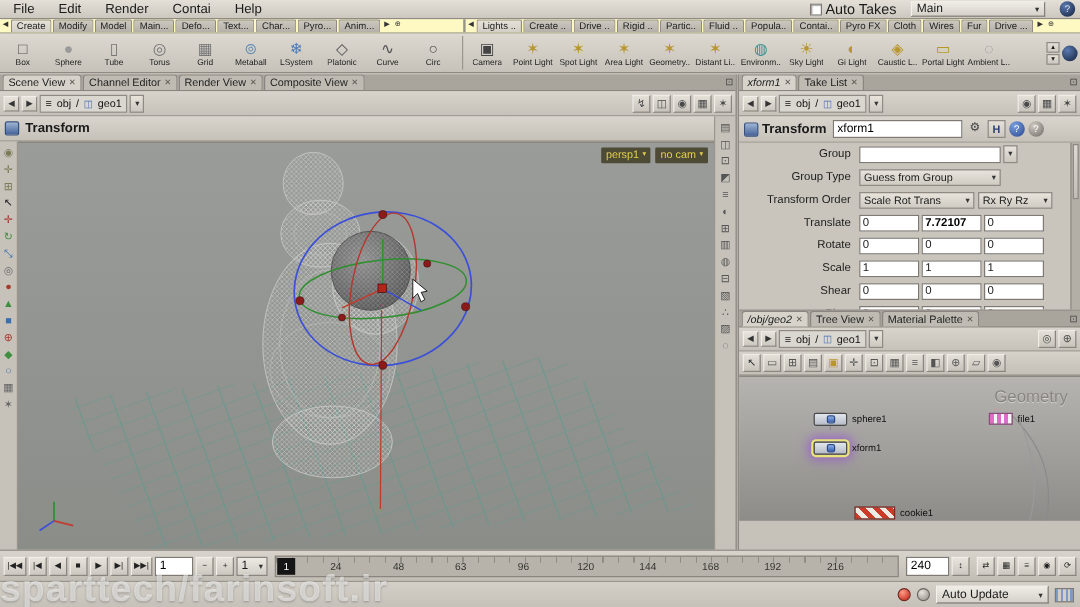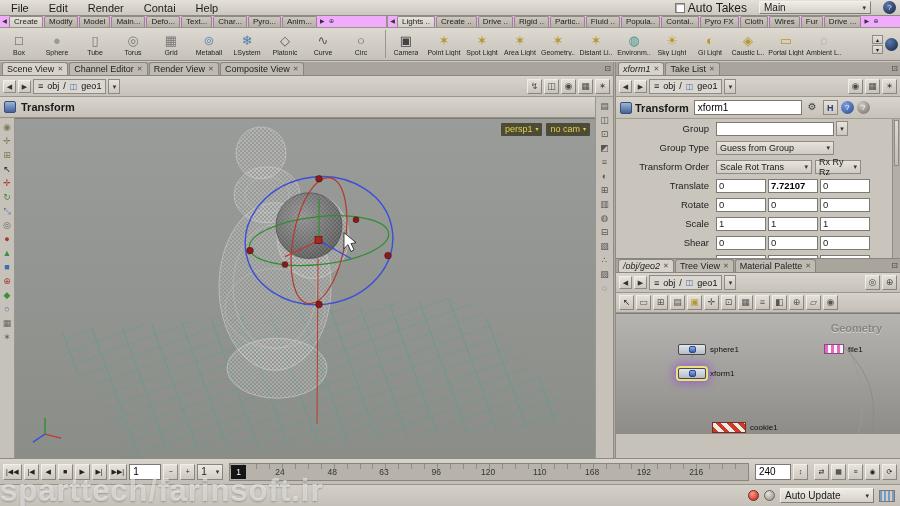--- a/index.html
+++ b/index.html
@@ -12,21 +12,21 @@
   .mi{font-size:11px;padding:0 7px}
   .sp{flex:1}
   .chkwrap{display:flex;align-items:center;gap:3px;margin-right:6px}
   .chk{width:10px;height:10px;background:#fff;border:1px solid #7e7a73;box-shadow:inset 1px 1px 1px #aaa}
   .chklbl{font-size:12px}
   .takedd{width:112px;height:13px;display:flex;align-items:center;justify-content:space-between;padding:0 4px;font-size:10px;background:linear-gradient(#efece6,#d5d1c9);border:1px solid;border-color:#f4f1eb #827e77 #827e77 #f4f1eb;margin-right:6px}
   .orb{width:13px;height:13px;border-radius:50%;background:radial-gradient(circle at 35% 30%,#5a7ab0,#131f3a);color:#dfe6f2;font-size:8px;line-height:13px;text-align:center}
   .chev{font-size:7px;color:#333}
 
   
-  .shelf-tabs{height:12px;display:flex;align-items:flex-end;background:#f0abfc;border-bottom:1px solid #97938a;overflow:hidden}
+  .shelf-tabs{height:12px;display:flex;align-items:flex-end;background:#fef9c3;border-bottom:1px solid #97938a;overflow:hidden}
   .stgroup{display:flex;align-items:flex-end;overflow:hidden}
   .stgroup.l{width:386px;flex:0 0 auto}
   .stgroup.r{flex:1}
   .stab{flex:0 0 auto;font-size:8px;line-height:10px;height:11px;padding:0 4px;background:linear-gradient(#ccc8c0,#b4b0a8);border:1px solid #8f8b84;border-bottom:none;border-radius:2px 2px 0 0;margin-right:1px;white-space:nowrap;color:#222}
   .stab.active{background:linear-gradient(#e6e2da,#d2cec6)}
   .snav{flex:0 0 auto;width:9px;font-size:6px;line-height:11px;text-align:center;color:#333}
   .stdiv{width:2px;height:12px;background:#97938a;flex:0 0 auto}
 
   
   .shelf-tools{height:33px;display:flex;align-items:stretch;background:linear-gradient(#ddd9d1,#c6c2ba);border-bottom:1px solid #8f8b84}
@@ -93,21 +93,21 @@
   .w3{width:50px}
   .wg{width:118px}
   .pselect{height:14px;display:flex;align-items:center;justify-content:space-between;gap:3px;padding:0 3px;font-size:9px;background:linear-gradient(#e8e4dc,#cfcbc3);border:1px solid #8f8b84;margin-right:3px}
   .vscroll{position:absolute;right:0;top:0;bottom:0;width:8px;background:#b3afa7;border-left:1px solid #8f8b84}
   .vthumb{margin:1px;height:46px;background:linear-gradient(#dedad2,#c2beb6);border:1px solid #8f8b84}
 
   
   .net{position:absolute;left:0;right:0;top:196px;height:176px;border-top:1px solid #8a867f}
   .net-toolbar{height:20px;display:flex;align-items:center;gap:2px;padding:0 3px;background:linear-gradient(#d6d2ca,#c4c0b8);border-bottom:1px solid #9a968e}
   .net-canvas{position:absolute;left:0;right:0;top:54px;bottom:0;background:linear-gradient(#b6b4b1,#8e8c89);overflow:hidden;border-top:1px solid #7e7a73}
-  .netlabel{position:absolute;top:8px;right:18px;font-size:11px;font-weight:bold;color:#87857f;text-shadow:0 1px 0 #d6d4cf}
+  .netlabel{position:absolute;top:8px;right:10px;font-size:14px;font-weight:normal;color:#87857f;text-shadow:0 1px 0 #d6d4cf}
   .wires{position:absolute;inset:0;width:100%;height:100%}
   .gnode{position:absolute;display:flex;align-items:center;gap:4px}
   .gbody{width:28px;height:11px;border:1px solid #4a4a4a;border-radius:2px;background:linear-gradient(#e2e6ec,#b6bcc7);display:flex;align-items:center;justify-content:center;flex:0 0 auto}
   .gdot{width:7px;height:7px;border-radius:2px;background:linear-gradient(#8fb0e8,#3a5fae);border:1px solid #2a4886}
   .gbody.sel{box-shadow:0 0 0 2px #e8e37a,0 0 9px 4px rgba(150,80,210,.75)}
   .gflag{width:20px;height:10px;background:repeating-linear-gradient(90deg,#e06cc8 0 3px,#f5f5f5 3px 6px);border:1px solid #8a4a7a;flex:0 0 auto}
   .gcookie{width:34px;height:11px;background:repeating-linear-gradient(45deg,#cc3a2a 0 4px,#eeeae4 4px 8px);border:1px solid #7a2a20;flex:0 0 auto}
   .glabel{font-size:8px;color:#101010}
 
   
@@ -502,21 +502,21 @@
               <span>Guess from Group</span>
               <span class="chev">▾</span>
             </div>
         </div>
         <div class="prow">
           <span class="plabel">Transform Order</span>
           <div class="pselect" style="width:96px">
               <span>Scale Rot Trans</span>
               <span class="chev">▾</span>
             </div>
-          <div class="pselect" style="width:46px">
+          <div class="pselect" style="width:62px">
               <span>Rx Ry Rz</span>
               <span class="chev">▾</span>
             </div>
         </div>
         <div class="prow">
           <span class="plabel">Translate</span>
           <input class="pfield w3" value="0" style="">
           <input class="pfield w3 hot" value="7.72107" style="">
           <input class="pfield w3" value="0" style="">
         </div>
@@ -642,21 +642,21 @@
       <span>1</span>
       <span class="chev">▾</span>
     </div>
     <div class="timeline">
       <div class="curframe">1</div>
       <span class="tick" style="left:9.6%">24</span>
       <span class="tick" style="left:19.7%">48</span>
       <span class="tick" style="left:29.7%">63</span>
       <span class="tick" style="left:39.8%">96</span>
       <span class="tick" style="left:49.8%">120</span>
-      <span class="tick" style="left:59.8%">110</span>
+      <span class="tick" style="left:59.8%">144</span>
       <span class="tick" style="left:69.9%">168</span>
       <span class="tick" style="left:79.9%">192</span>
       <span class="tick" style="left:90%">216</span>
     </div>
     <input class="framef endf" value="240" style="">
     <span class="pbtn">↕</span>
     <div class="tgl-group">
       <span class="pbtn">⇄</span>
       <span class="pbtn">▦</span>
       <span class="pbtn">≡</span>

